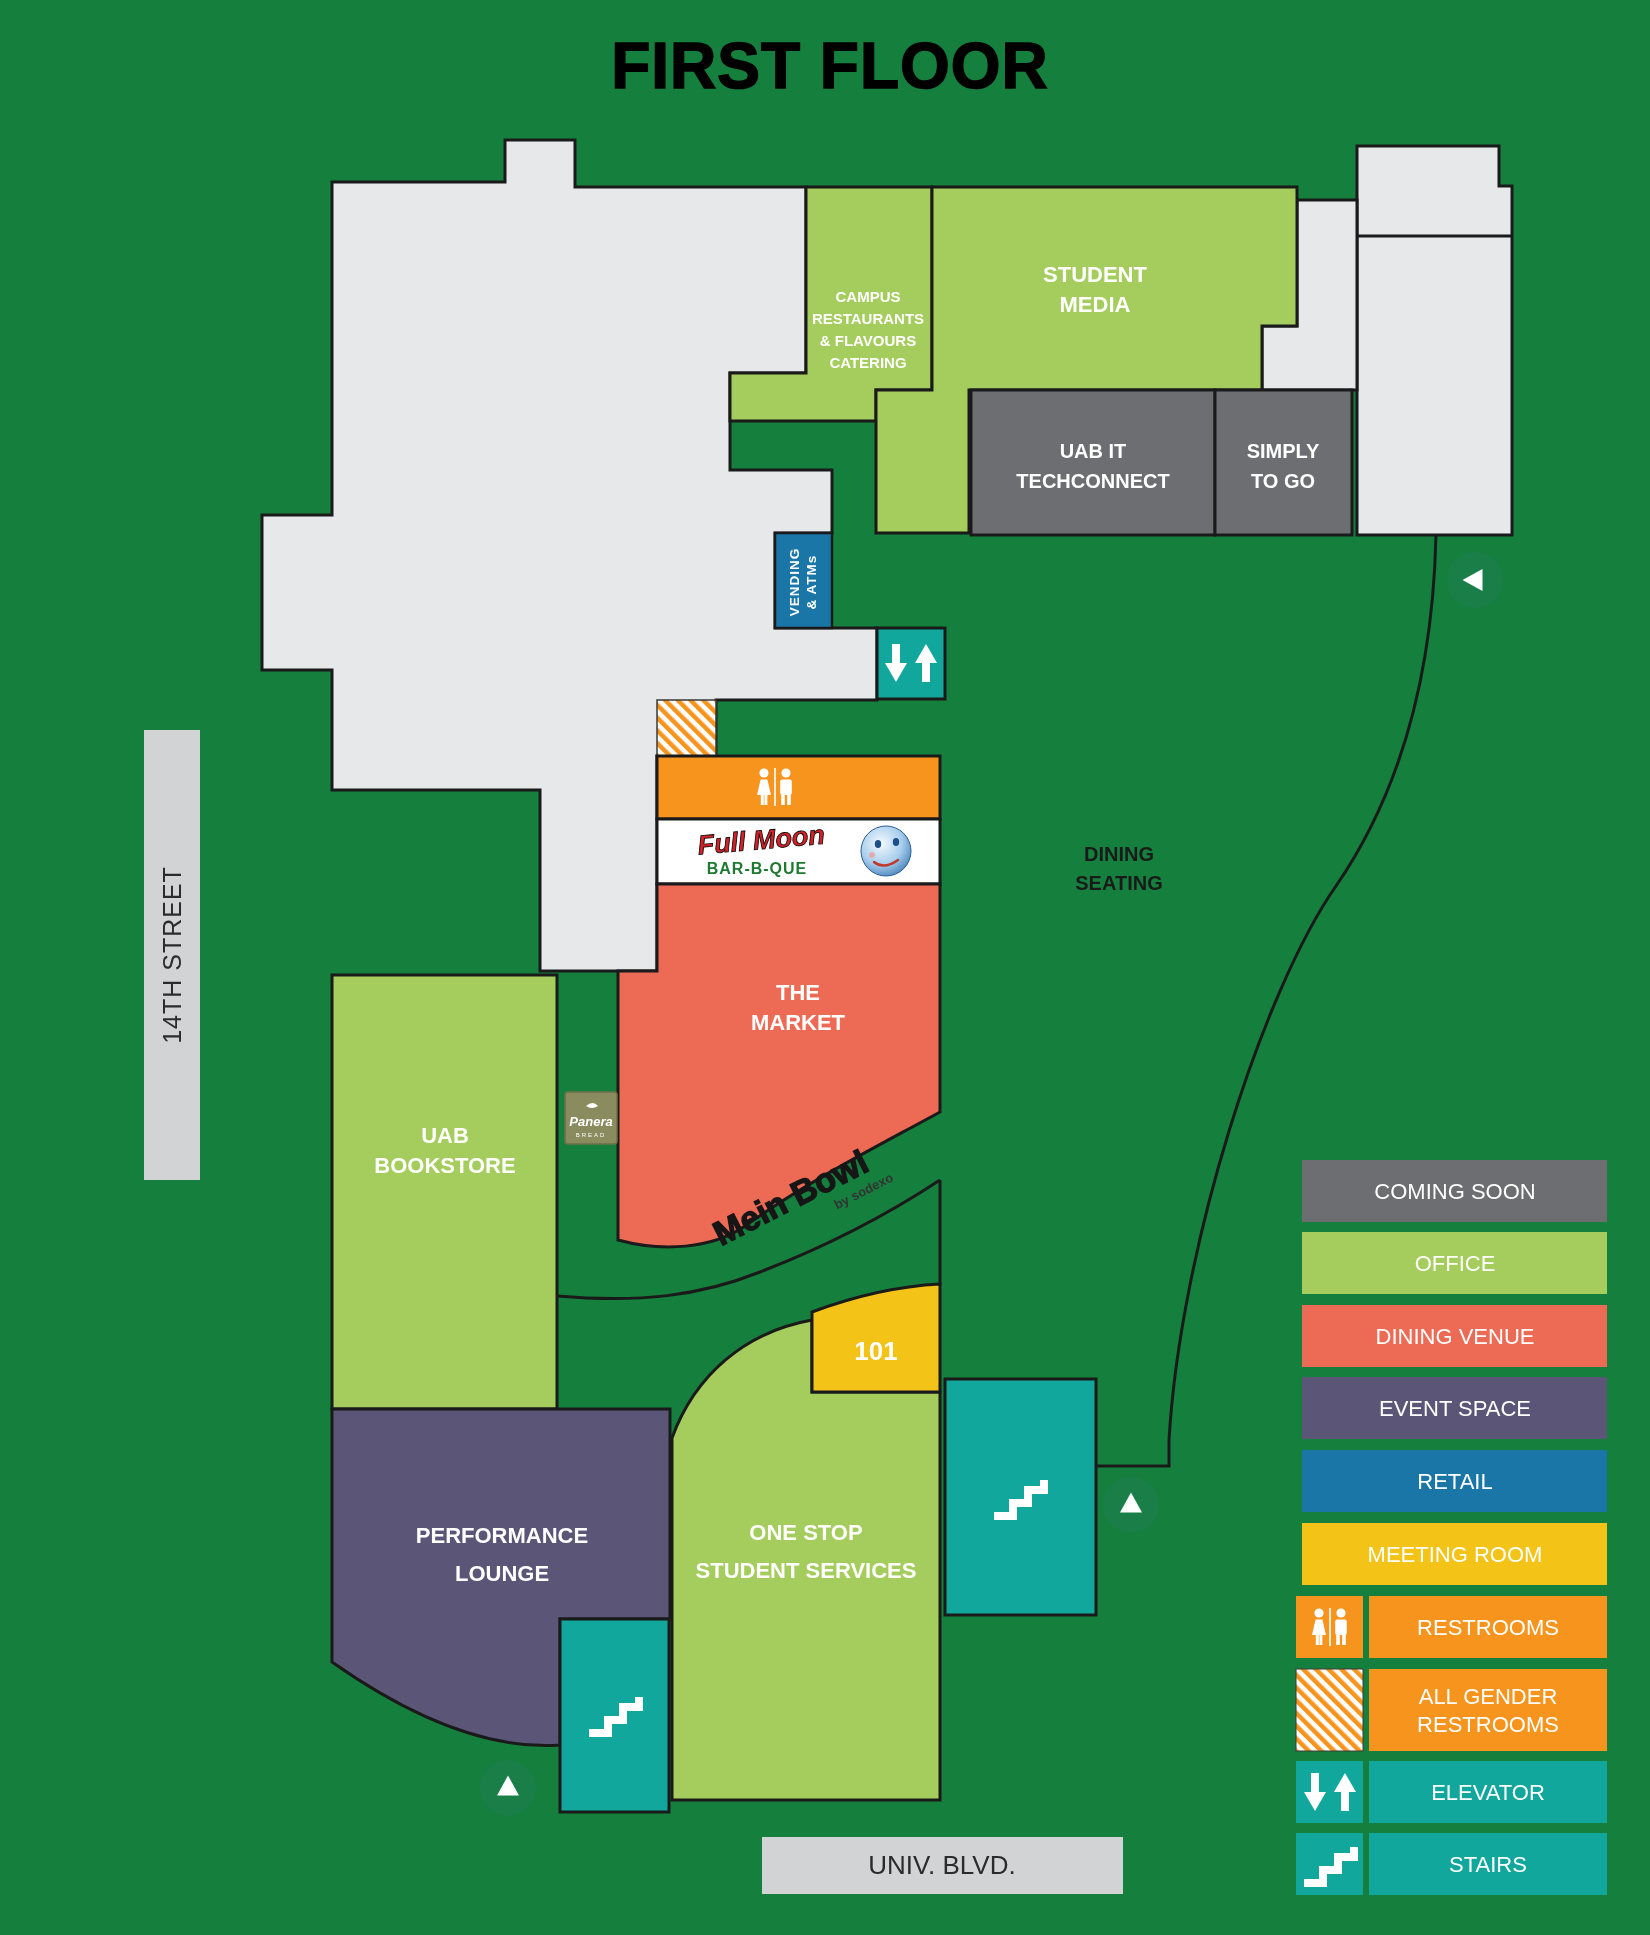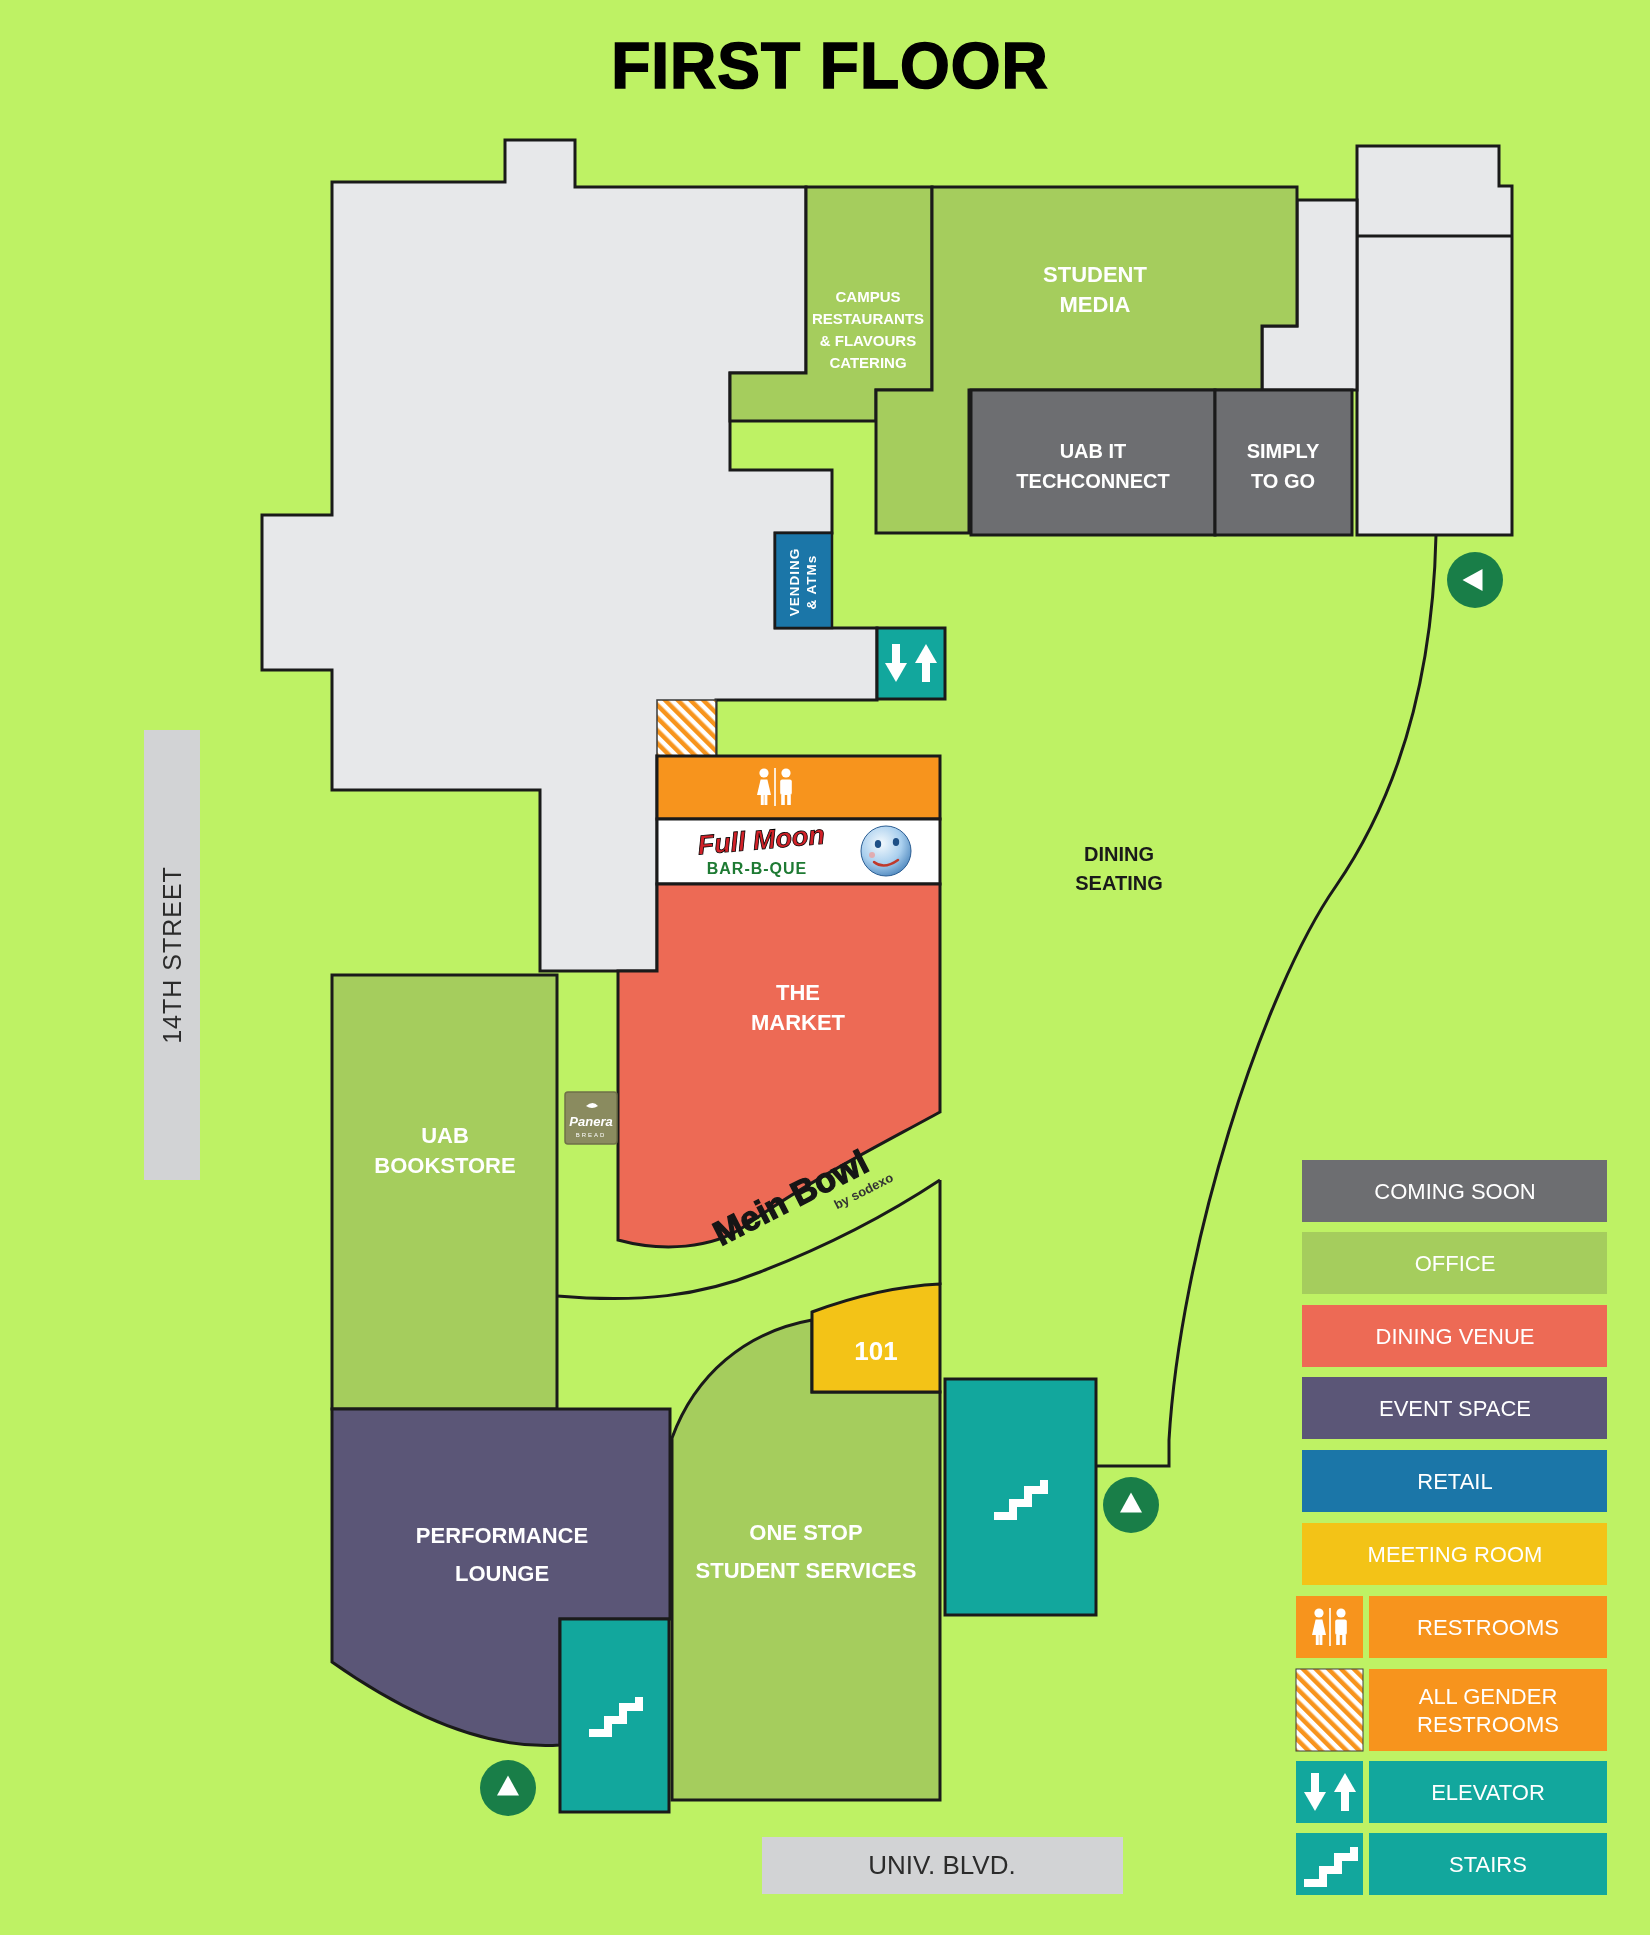--- a/index.html
+++ b/index.html
@@ -1,16 +1,16 @@
 <!DOCTYPE html>
 <html><head>
 <meta charset="utf-8">
 <style>
   html,body{margin:0;padding:0;background:#ffffff;}
-  .page{position:relative;width:1650px;height:1935px;background:#bef264;
+  .page{position:relative;width:1650px;height:1935px;background:#15803d;
         font-family:"Liberation Sans",sans-serif;overflow:hidden;}
   .page svg{position:absolute;left:0;top:0;}
   text{font-family:"Liberation Sans",sans-serif;}
   .roomlabel{fill:#ffffff;font-weight:bold;}
   .blacklabel{fill:#1a1a1a;font-weight:bold;}
 </style>
 </head>
 <body>
 
 <div class="page">

